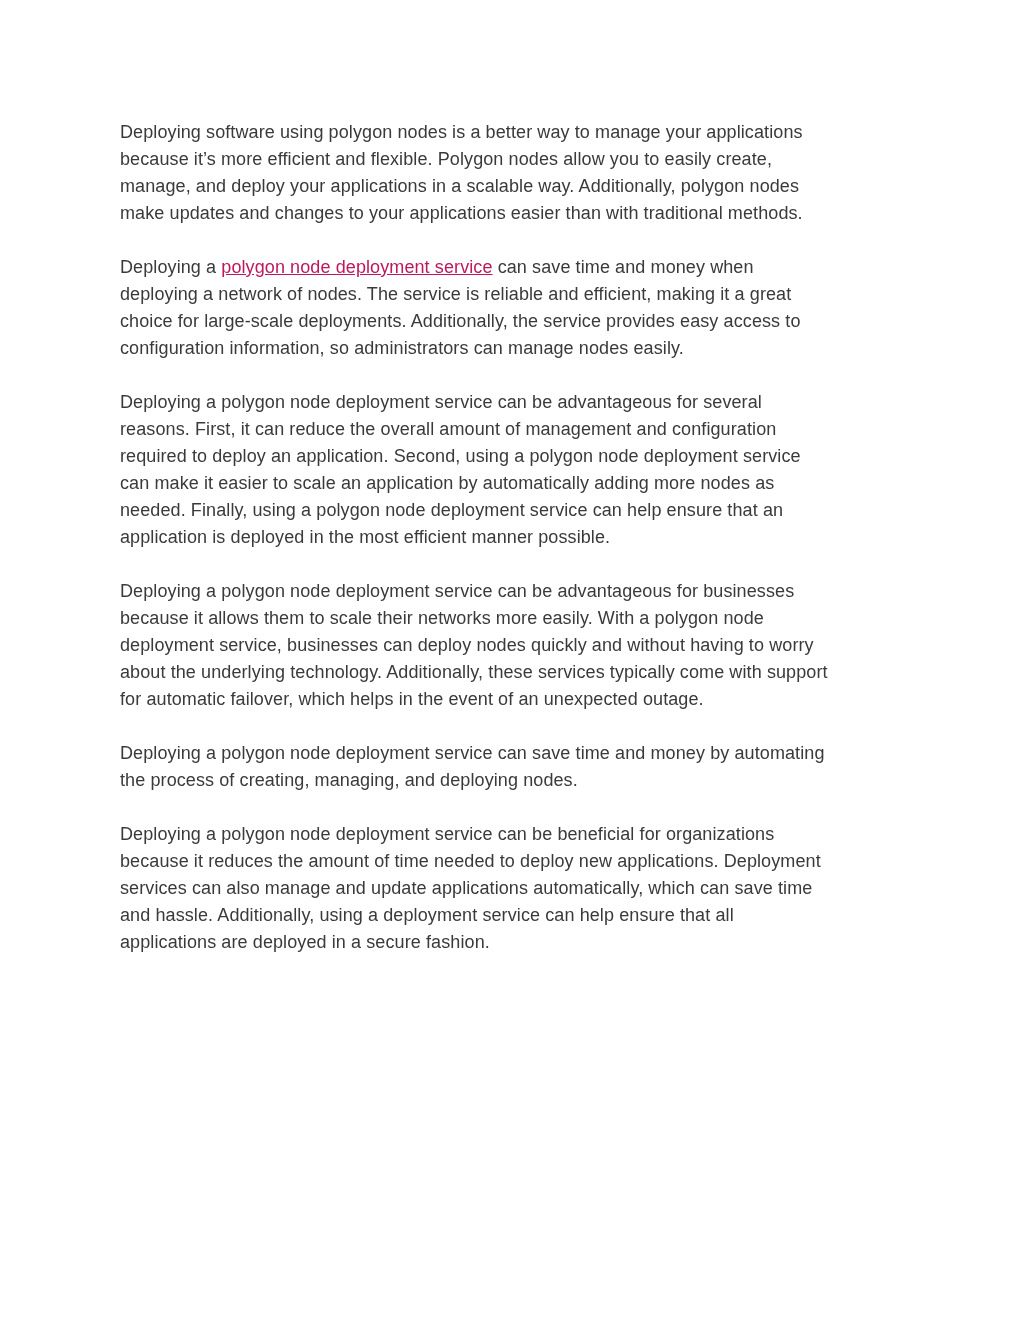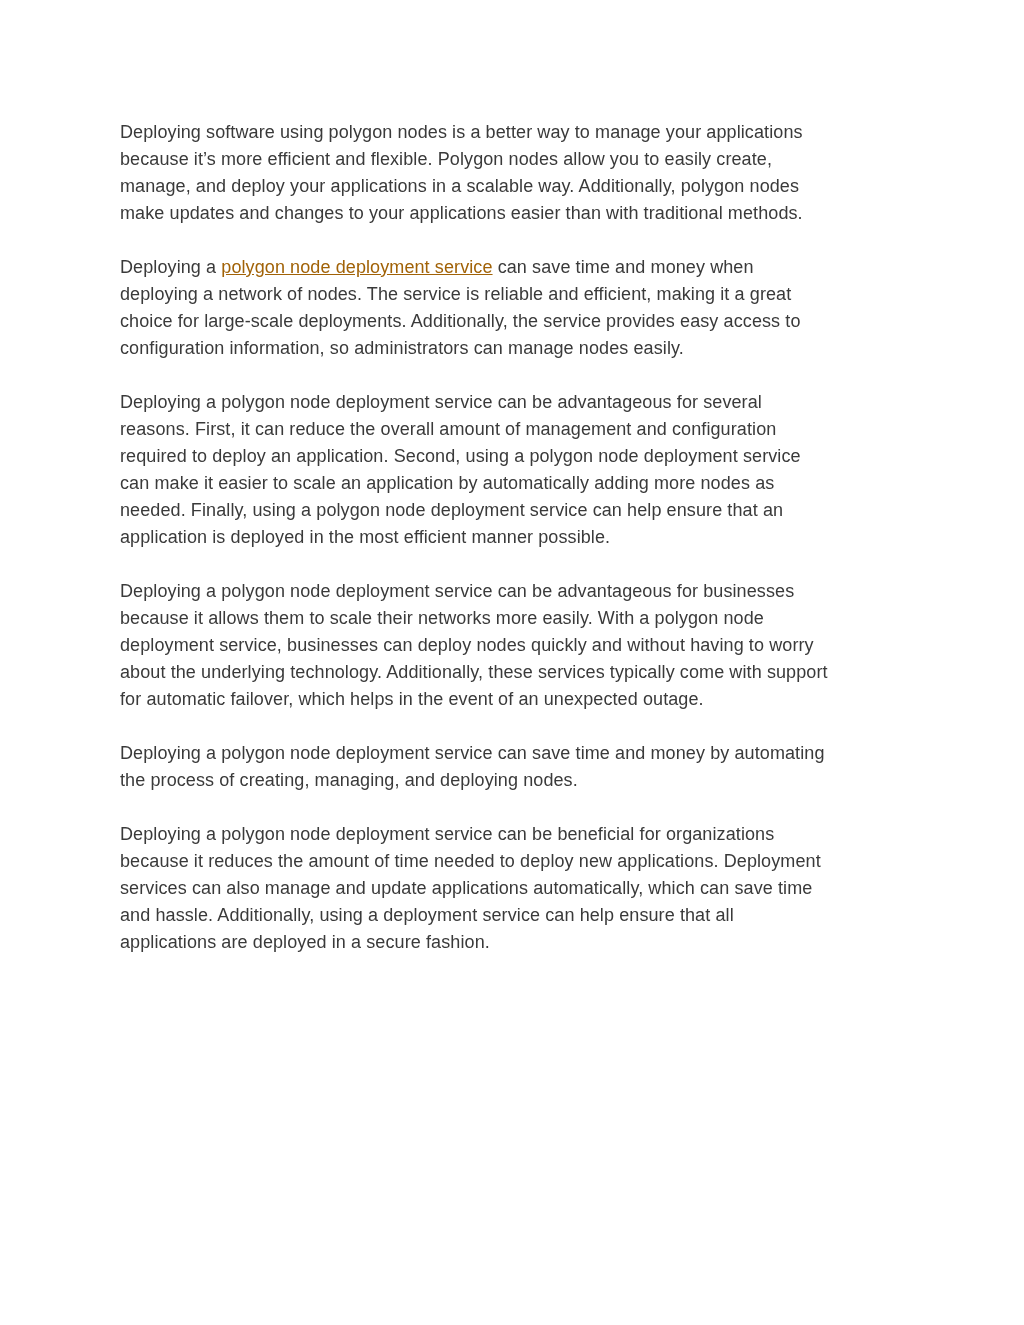--- a/index.html
+++ b/index.html
@@ -19,21 +19,21 @@
     line-height: 27px;
     color: #3a3a3a;
   }
   .para {
     white-space: pre-line;   
     margin: 0 0 27px 0;
     font-weight: 400;
     letter-spacing: 0.1px;
   }
   .doc-link {
-    color: #a16207;
+    color: #be185d;
     text-decoration: underline;
     cursor: pointer;
   }
 </style>
 </head>
 <body>
 
 <div class="page">
 
   <p class="para">Deploying software using polygon nodes is a better way to manage your applications

